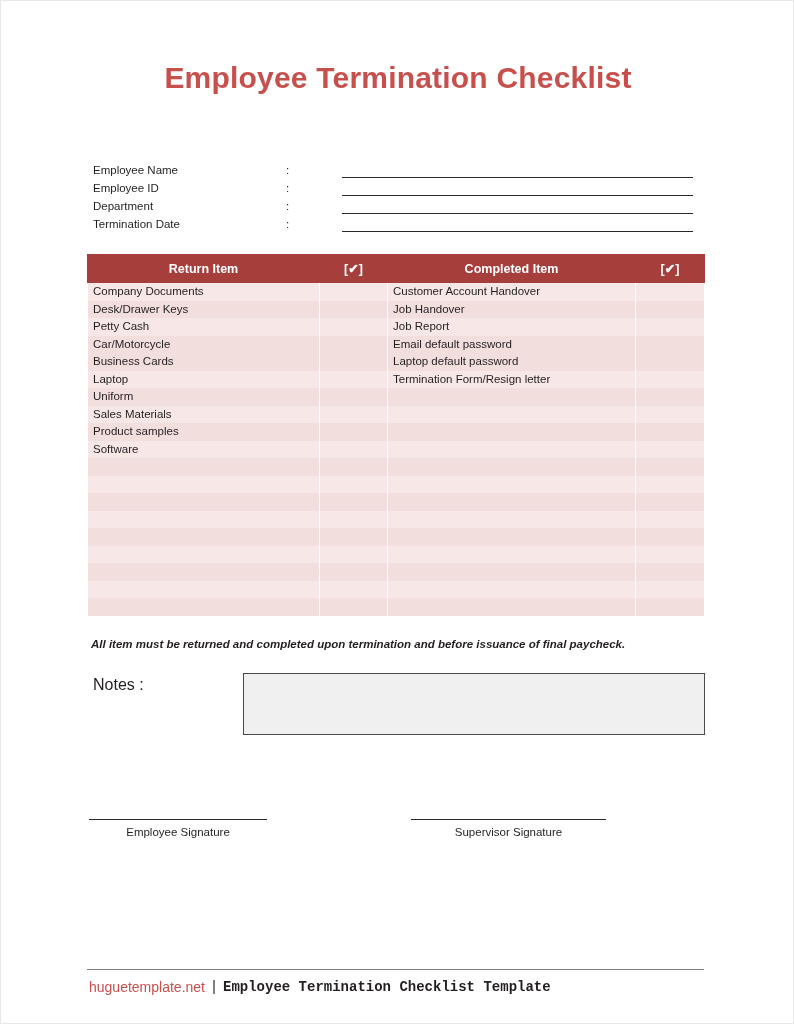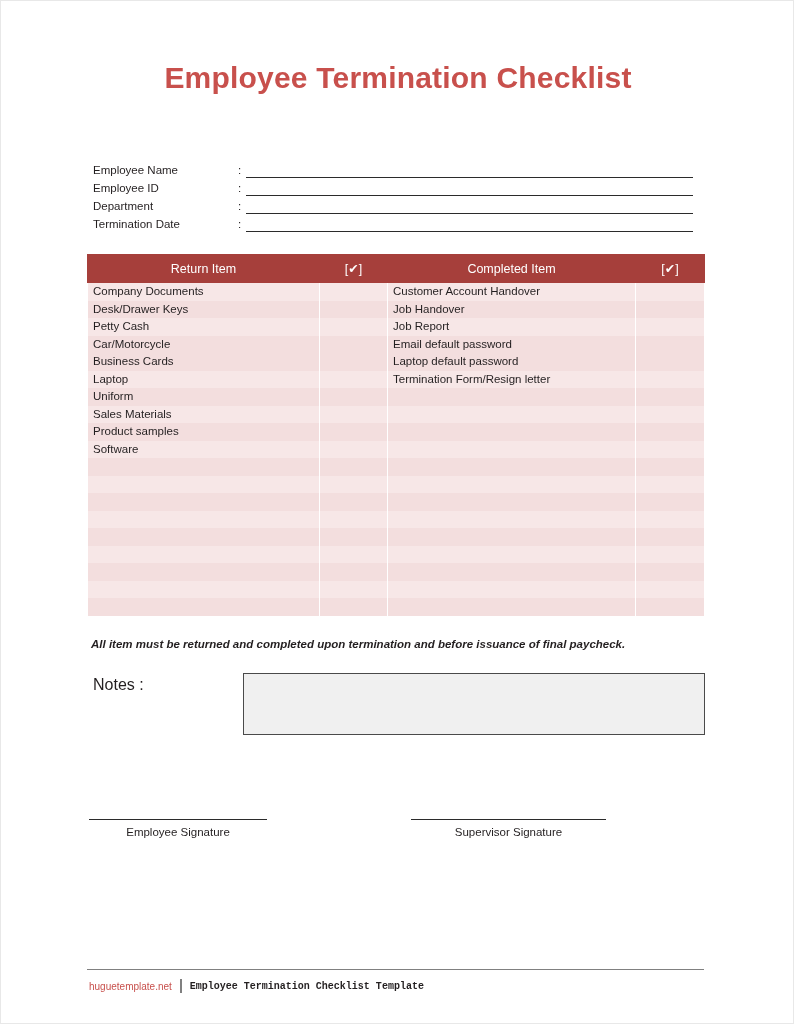--- a/index.html
+++ b/index.html
@@ -43,20 +43,21 @@
     position: absolute;
     left: 92px;
     top: 160px;
     width: 600px;
   }
   .info-row {
     display: flex;
     align-items: flex-end;
     height: 17px;
     margin-bottom: 1px;
+    gap: 48px;
   }
   .info-label {
     width: 145px;
     flex: 0 0 145px;
     font-size: 11.5px;
     color: #231f20;
     line-height: 15px;
   }
   .info-colon {
     flex: 0 0 8px;
@@ -76,21 +77,21 @@
     left: 86px;
     top: 253px;
     width: 617px;
     border-collapse: collapse;
     table-layout: fixed;
   }
   .checklist th {
     background: #a63f3b;
     color: #ffffff;
     font-size: 12.5px;
-    font-weight: normal;
+    font-weight: bold;
     text-align: center;
     height: 27px;
     padding: 0;
     border: 1px solid #a63f3b;
   }
   .checklist td {
     font-size: 11.5px;
     color: #231f20;
     height: 17.5px;
     padding: 0 0 0 5px;
@@ -166,21 +167,21 @@
     width: 617px;
     height: 0;
     border-top: 1.5px solid #808080;
   }
   .footer {
     position: absolute;
     left: 88px;
     top: 978px;
     display: flex;
     align-items: center;
-    font-size: 10px;
+    font-size: 14px;
   }
   .footer-brand {
     color: #c8504c;
     padding-right: 8px;
   }
   .footer-divider {
     width: 2px;
     height: 14px;
     background: #808080;
   }

